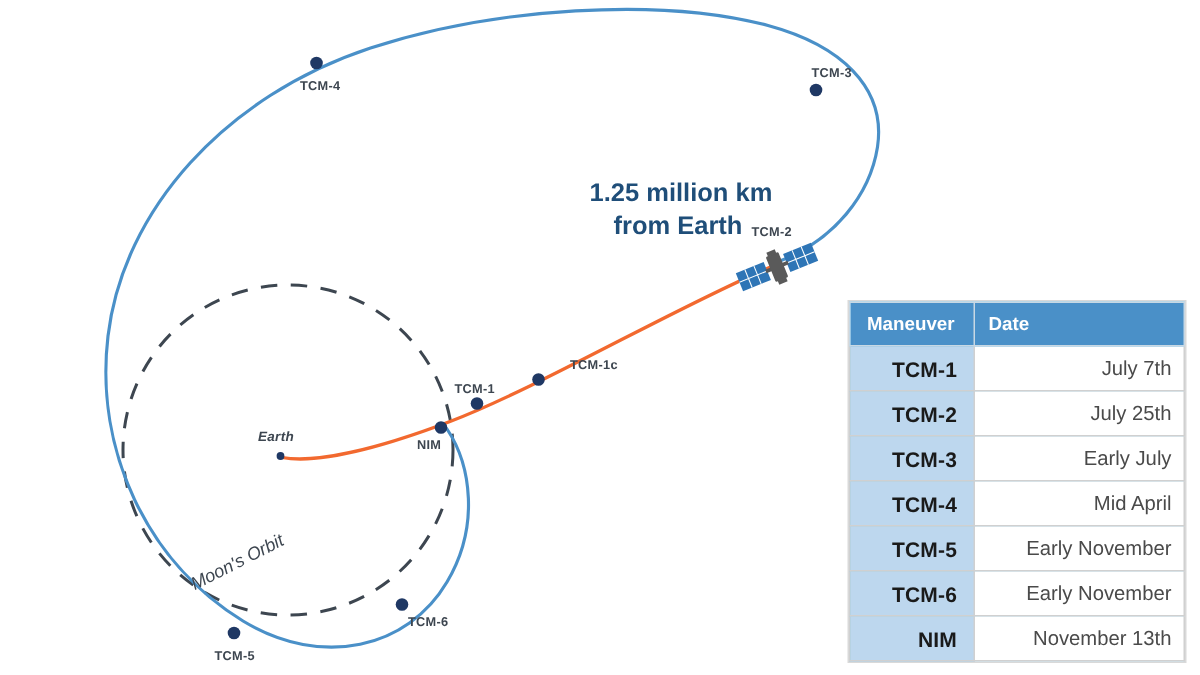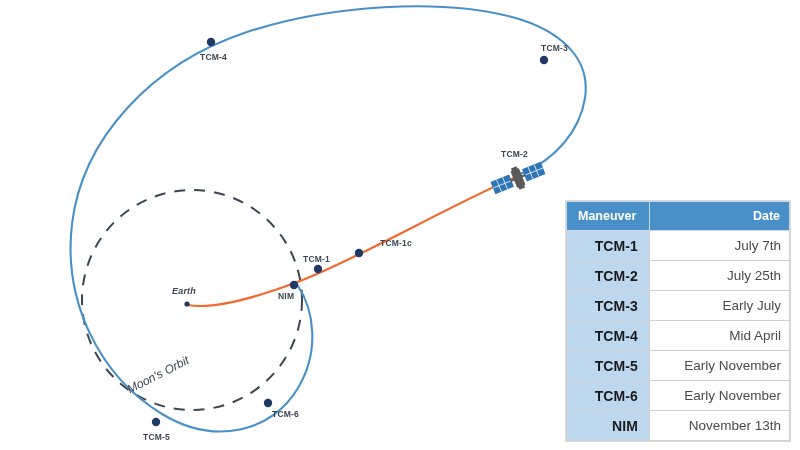--- a/index.html
+++ b/index.html
@@ -80,21 +80,21 @@
     box-shadow: 0 0 0 1px #d9d9d9;
     margin-top: 36px;
   }
   #maneuver-table col.c1 { width: 83px; }
   #maneuver-table col.c2 { width: 140px; }
   #maneuver-table th {
     background: #4a90c8;
     color: #ffffff;
     font-size: 12.5px;
     font-weight: bold;
-    text-align: right;
+    text-align: left;
     padding: 6px 9px 6px 9px;
     height: 16px;
     border: 1px solid #c8d8e4;
   }
   #maneuver-table th.h1 { text-align: left; padding-left: 11px; }
   #maneuver-table td {
     border: 1px solid #d0d0d0;
     height: 21px;
     font-size: 13.5px;
     padding: 4px 8px;
@@ -176,20 +176,22 @@
   <div class="maplabel" style="left:200px; top:52px;">TCM-4</div>
   <div class="maplabel" style="left:541px; top:43px;">TCM-3</div>
   <div class="maplabel" style="left:344px; top:238px;margin-left:36px;">TCM-1c</div>
   <div class="maplabel" style="left:303px; top:254px;">TCM-1</div>
   <div class="maplabel" style="left:278px; top:291px;">NIM</div>
   <div class="maplabel" style="left:272px; top:409px;">TCM-6</div>
   <div class="maplabel" style="left:143px; top:432px;">TCM-5</div>
   <div class="maplabel" style="left:501px; top:149px;">TCM-2</div>
 
   <div class="callout" style="left:393px; top:118px;">
+    <span>1.25 million km</span>
+    <span class="l2">from Earth</span>
   </div>
 
   <table id="maneuver-table">
     <colgroup>
         <col class="c1">
         <col class="c2">
       </colgroup>
     <thead>
       <tr>
         <th class="h1">Maneuver</th>

